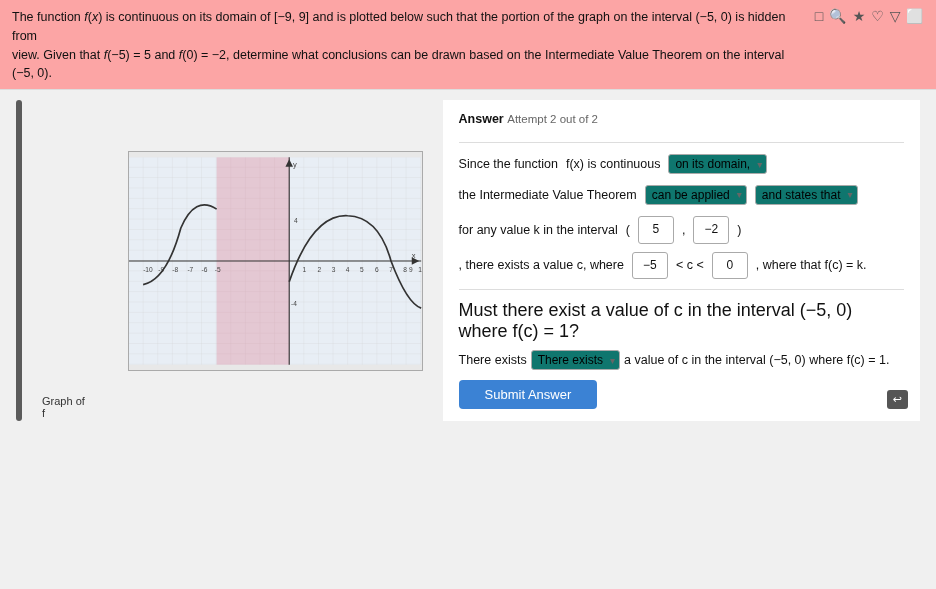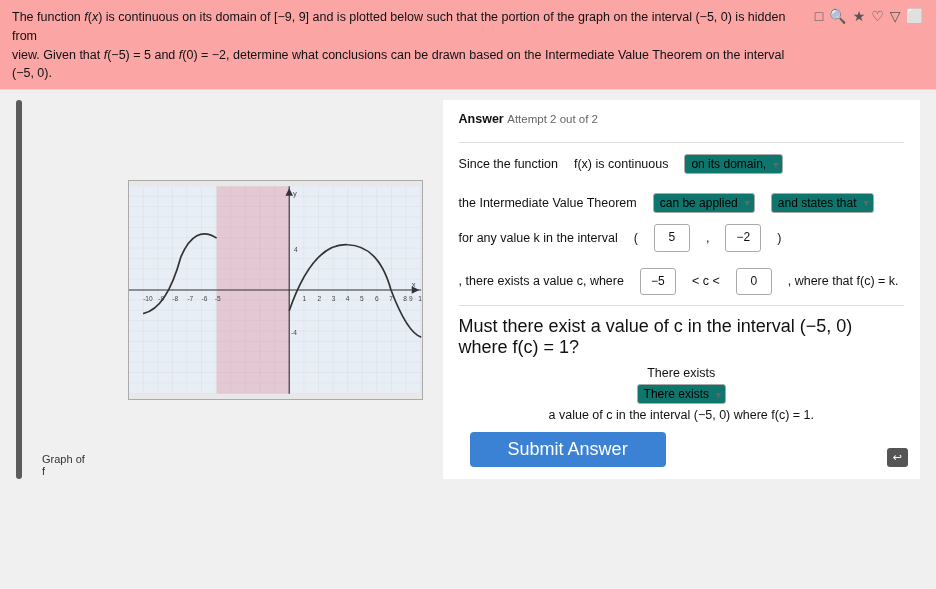--- a/index.html
+++ b/index.html
@@ -88,21 +88,21 @@
       color: #111;
     }
     .attempt-label {
       color: #666;
       font-size: 11.5px;
     }
     .sentence-row {
       display: flex;
       flex-wrap: wrap;
       align-items: center;
-      gap: 16px;
+      gap: 8px;
       margin-bottom: 10px;
       font-size: 12.5px;
       line-height: 1.8;
     }
     .dropdown-btn {
       border: 1px solid #aaa;
       background: #0f766e;
       border-radius: 3px;
       padding: 2px 16px 2px 6px;
       font-size: 12px;
@@ -137,32 +137,30 @@
       font-size: 18px;
       margin-bottom: 8px;
     }
     .there-exists-row {
       display: flex;
       flex-wrap: wrap;
       align-items: center;
       gap: 4px;
       font-size: 12.5px;
       margin-top: 6px;
-      flex-direction: column;
     }
     .submit-btn {
       background: #3b82d4;
       color: #fff;
       border: none;
       border-radius: 4px;
-      padding: 7px 38px;
-      font-size: 18px;
+      padding: 7px 26px;
+      font-size: 13px;
       cursor: pointer;
       margin-top: 10px;
-      margin-left: 11px;
     }
     .undo-icon {
       position: absolute;
       right: 12px;
       bottom: 12px;
       background: #555;
       color: #fff;
       border-radius: 3px;
       padding: 3px 6px;
       font-size: 11px;

